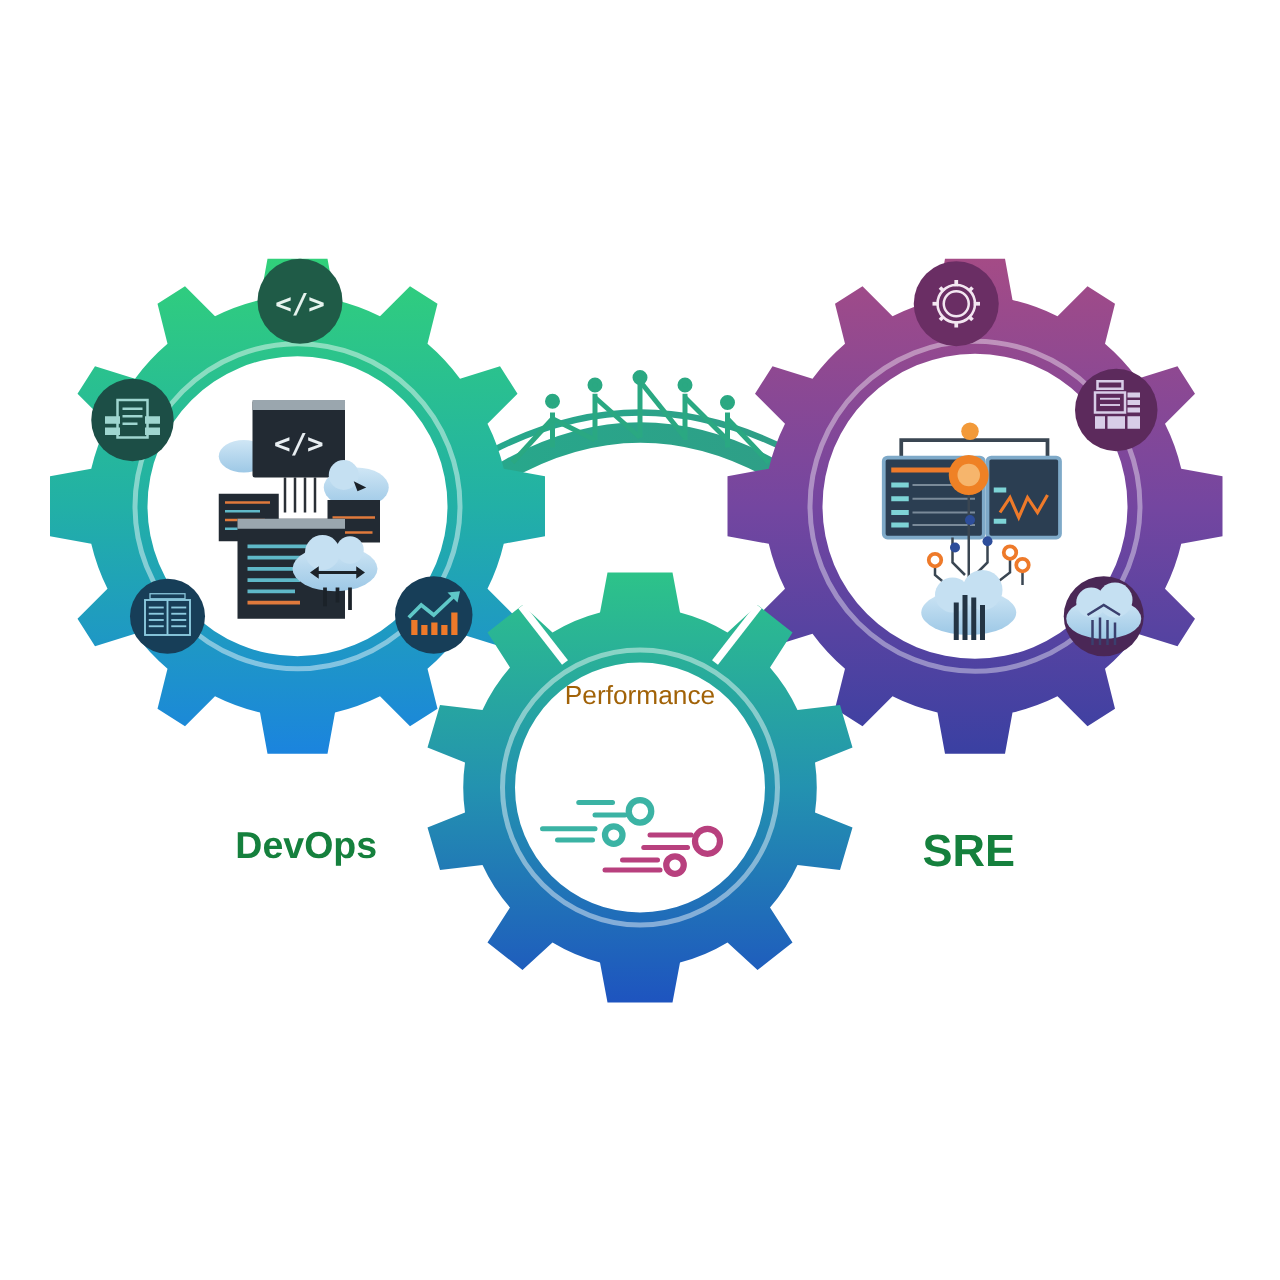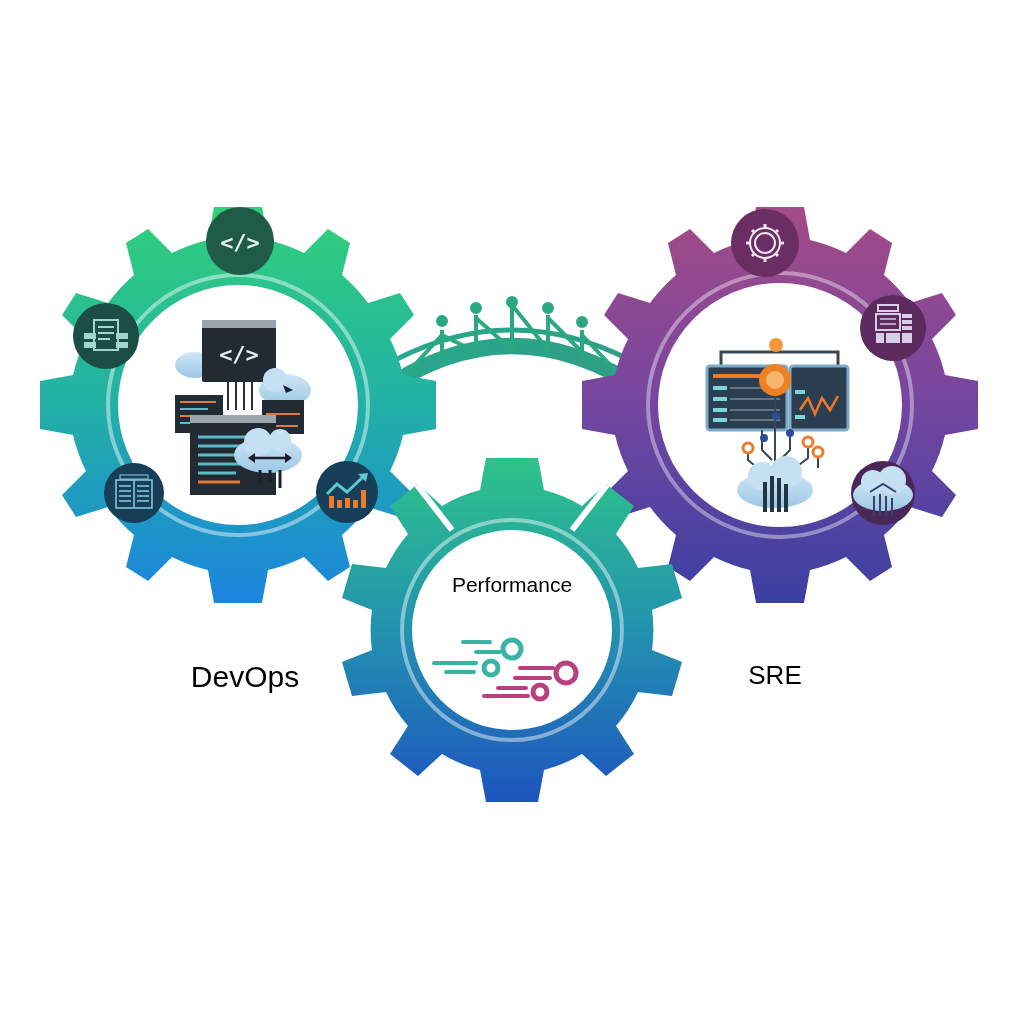--- a/index.html
+++ b/index.html
@@ -1,23 +1,23 @@
 <!DOCTYPE html>
 <html><head>
 <meta charset="utf-8">
 <style>
   html, body { margin: 0; padding: 0; background: #ffffff; }
   body { width: 1024px; height: 1024px; position: relative; overflow: hidden;
          font-family: "Liberation Sans", "DejaVu Sans", sans-serif; }
   #canvas { position: absolute; left: 0; top: 0; width: 1024px; height: 1024px; }
   .label { position: absolute; font-family: "Liberation Sans", "DejaVu Sans", sans-serif;
-           font-weight: normal; color: #000000; text-align: center; }
+           font-weight: bold; color: #15803d; text-align: center; }
   #label-devops { left: 150px; top: 660px; width: 190px; font-size: 30px; }
-  #label-sre { left: 710px; top: 660px; width: 130px; font-size: 26px; }
-  #label-perf { left: 402px; top: 572px; width: 220px; font-size: 21px; line-height: 26px; font-weight: normal; color:#000000; }
+  #label-sre { left: 710px; top: 660px; width: 130px; font-size: 36px; }
+  #label-perf { left: 402px; top: 544px; width: 220px; font-size: 21px; line-height: 26px; font-weight: normal; color:#a16207; }
   #label-perf span { display: block; }
 </style>
 </head>
 <body>
 
 <svg id="canvas" viewBox="0 0 1024 1024" xmlns="http://www.w3.org/2000/svg">
   <defs>
     <linearGradient id="gDev" x1="0" y1="0" x2="0" y2="1">
       <stop offset="0" stop-color="#31d07a"></stop>
       <stop offset="0.5" stop-color="#22b0a6"></stop>

